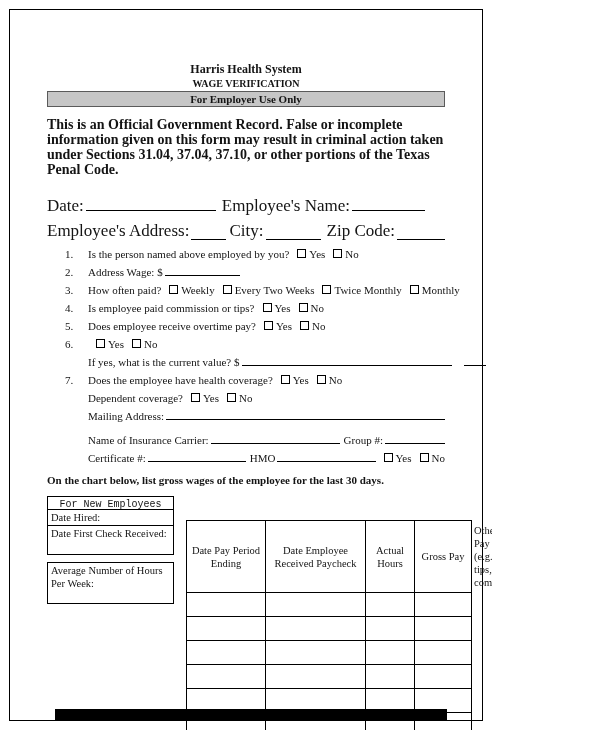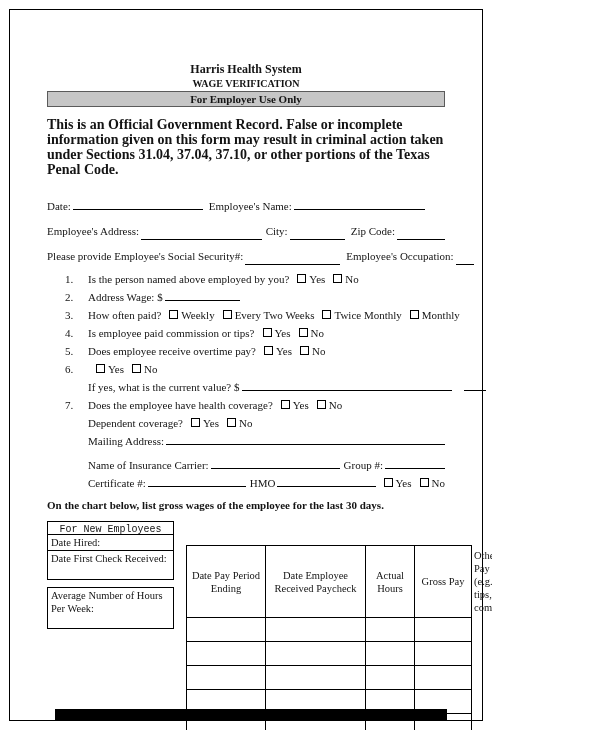--- a/index.html
+++ b/index.html
@@ -14,21 +14,21 @@
   .content { position:absolute; left:47px; right:47px; top:62px; }
 
   .org   { text-align:center; font-weight:bold; font-size:12px; line-height:14px; }
   .title { text-align:center; font-weight:bold; font-size:10px; line-height:15px; }
   .banner {
     background:#c6c6c6; border:1px solid #5a5a5a;
     text-align:center; font-weight:bold; font-size:11px; line-height:14px; height:16px;
   }
   .notice { margin-top:10px; font-weight:bold; font-size:14px; line-height:15px; }
 
-  .frow { display:flex; align-items:baseline; font-size:11px; line-height:18px; white-space:nowrap; }
+  .frow { display:flex; align-items:baseline; font-size:17px; line-height:18px; white-space:nowrap; }
   .mt20 { margin-top:20px; } .mt7 { margin-top:7px;align-items:flex-end; } .mt5 { margin-top:5px; } .mt6 { margin-top:6px; }
 
   .line { display:inline-block; border-bottom:1px solid #000; height:11px; flex:none; margin-left:2px; }
   .grow { flex:1 1 auto; min-width:18px; }
   .w130{width:130px} .w95{width:95px} .w75{width:75px} .w55{width:55px}
   .w48{width:48px} .w60{width:60px} .w210{width:210px} .w22{width:22px}
   .ml4{margin-left:4px} .ml6{margin-left:6px} .ml12{margin-left:12px} .mr20{margin-right:20px}
 
   .q-row { display:flex; align-items:baseline; font-size:11px; line-height:18px; white-space:nowrap; }
   .q-num { flex:none; margin-left:18px; width:23px; }
@@ -81,26 +81,20 @@
 
     <div class="frow mt7">
       <span>Employee's Address:</span>
       <span class="line grow"></span>
       <span class="ml4">City:</span>
       <span class="line w55"></span>
       <span class="ml6">Zip Code:</span>
       <span class="line w48"></span>
     </div>
 
-    <div class="frow mt7">
-      <span>Please provide Employee's Social Security#:</span>
-      <span class="line w95"></span>
-      <span class="ml6">Employee's Occupation:</span>
-      <span class="line grow"></span>
-    </div>
 
     <div class="mt5">
 
       <div class="q-row">
         <span class="q-num">1.</span>
         <span>Is the person named above employed by you?</span>
         <span class="cb"></span>
         <span class="cb-label">Yes</span>
         <span class="cb"></span>
         <span class="cb-label">No</span>

